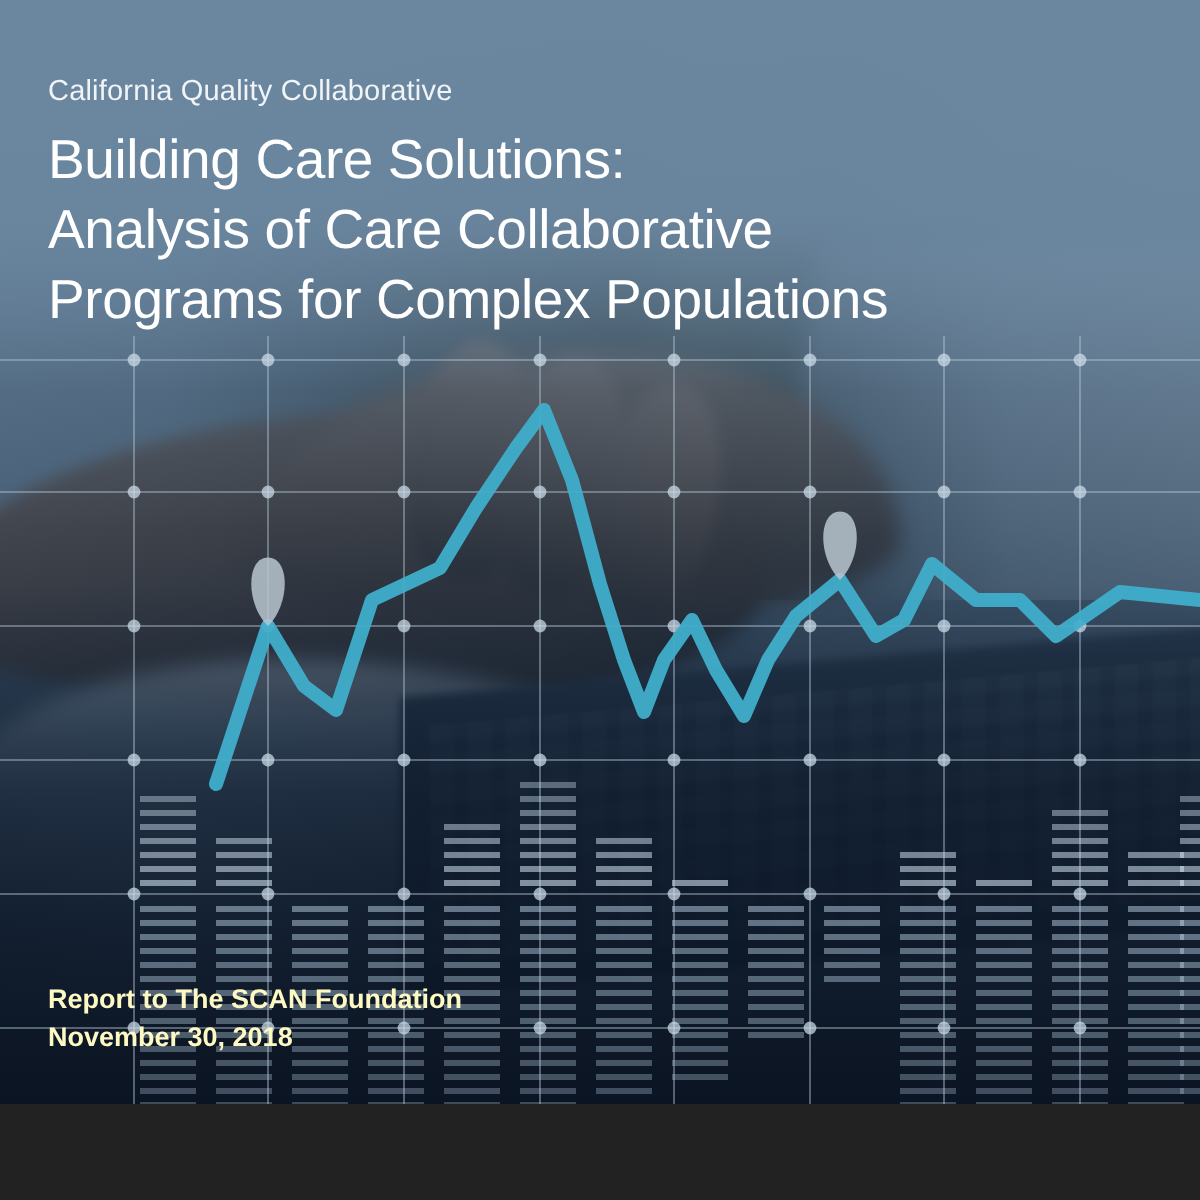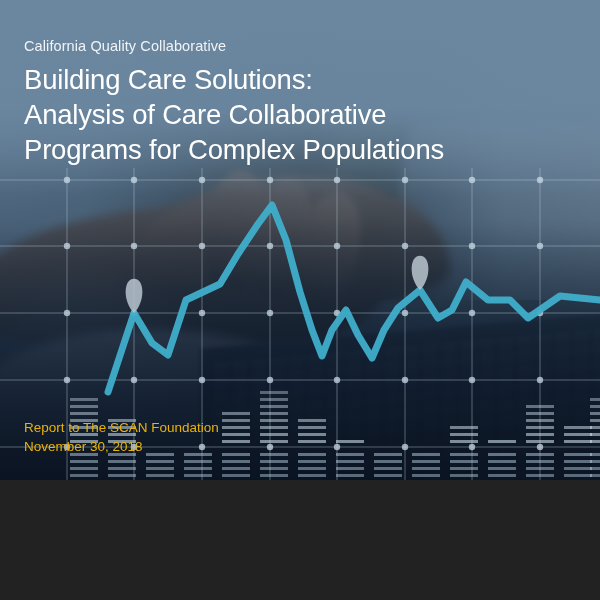--- a/index.html
+++ b/index.html
@@ -1,21 +1,21 @@
 <!DOCTYPE html>
 <html><head>
 <meta charset="utf-8">
 <title>Report Cover</title>
 <style>
   html,body{margin:0;padding:0;background:#222;}
   *{box-sizing:border-box;}
 
   #cover{
     position:relative;
-    width:600px;height:480px;
+    width:600px;height:552px;
     overflow:hidden;
     font-family:"Liberation Sans","DejaVu Sans",sans-serif;
     background:#4a5d6e;
     -webkit-font-smoothing:antialiased;
   }
 
   
   .photo{position:absolute;inset:0;}
 
   .ph-base{
@@ -120,22 +120,22 @@
   .txt{position:absolute;left:24px;color:#fff;}
   #eyebrow{
     top:38px;font-size:14.5px;letter-spacing:.1px;font-weight:400;
     color:#f0f4f7;
   }
   #title{
     top:62px;font-size:27.5px;line-height:35px;font-weight:400;
     letter-spacing:-.2px;color:#fff;white-space:pre-line;
   }
   #footer{
-    left:24px;bottom:24px;font-size:13.5px;line-height:19px;font-weight:400;
-    color:#eab308;white-space:pre-line;
+    left:24px;bottom:24px;font-size:13.5px;line-height:19px;font-weight:700;
+    color:#fef9c3;white-space:pre-line;
   }
 </style>
 </head>
 <body>
 
 <div id="cover">
 
   <div class="photo">
     <div class="ph-base"></div>
     <div class="ph-room"></div>

